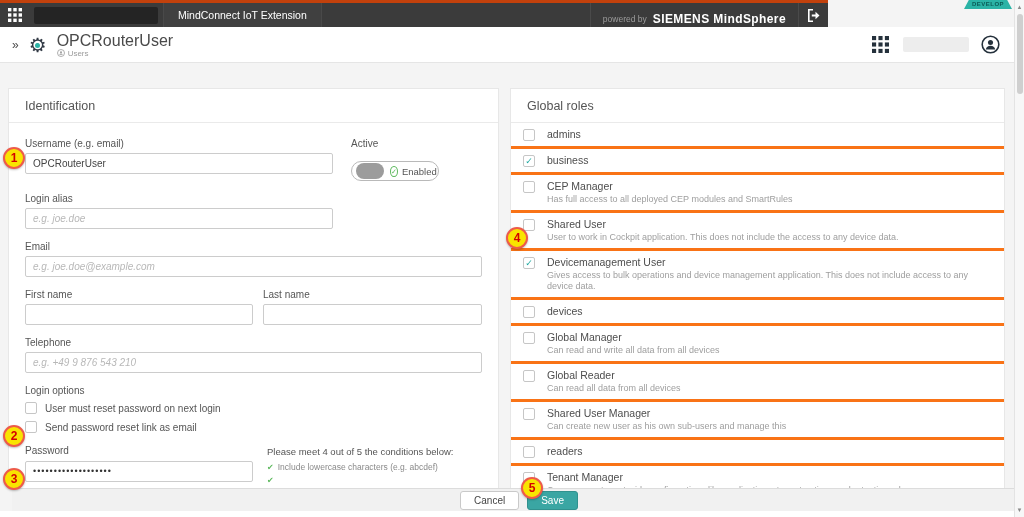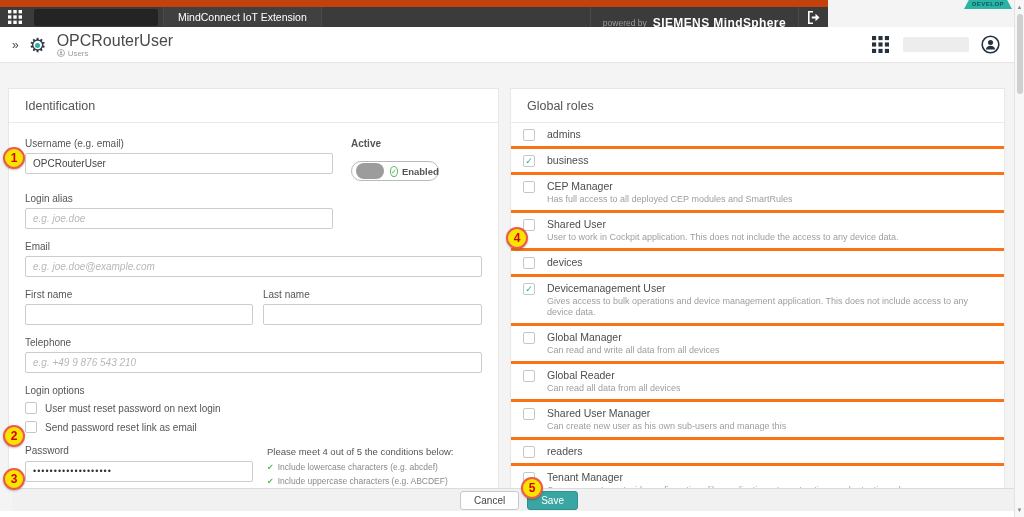--- a/index.html
+++ b/index.html
@@ -1,21 +1,21 @@
 <!DOCTYPE html>
 <html><head>
 <meta charset="utf-8">
 <style>
   * { margin:0; padding:0; box-sizing:border-box; }
   html,body { font-family:"Liberation Sans","DejaVu Sans",sans-serif; }
   body { width:1024px; height:517px; position:relative; overflow:hidden; background:#f4f4f4; }
 
   
   .topbar { position:absolute; left:0; top:0; width:828px; height:27px; background:#3b3b3b;
-            border-top:7px solid #c2410c; display:flex; align-items:stretch; }
+            border-top:3px solid #c2410c; display:flex; align-items:stretch; }
   .applauncher { width:30px; display:flex; align-items:center; justify-content:center; cursor:pointer; }
   .tenant-redacted { width:124px; height:17px; background:#242424; border-radius:2px; align-self:center; margin-left:4px; }
   .apptab { margin-left:5px; padding:0 14px; display:flex; align-items:center; color:#fff; font-size:10.5px;
             border-left:1px solid #494949; border-right:1px solid #494949; background:#404040; }
   .topspacer { flex:1; }
   .brandgroup { display:flex; align-items:center; gap:6px; padding:16px 12px; border-left:1px solid #4a4a4a; }
   .poweredby { color:#9c9c9c; font-size:8.5px; }
   .brand { color:#fff; font-size:12px; font-weight:bold; letter-spacing:.4px; }
   .logoutbtn { width:30px; display:flex; align-items:center; justify-content:center; border-left:1px solid #4a4a4a; cursor:pointer; }
   .develop { position:absolute; top:0; right:12px; width:48px; height:9px; background:#2bb3a6; color:#0a5b56;
@@ -48,21 +48,21 @@
   
   .form-body { padding:15px 16px 0; }
   .field { margin-bottom:12px; }
   .flabel { display:block; font-size:10px; color:#555; margin-bottom:4px; }
   .txt { width:100%; height:21px; border:1px solid #ccc; border-radius:2px; padding:0 7px;
          font-size:10px; color:#444; font-family:inherit; background:#fff; }
   .txt::placeholder { color:#b8b8b8; font-style:italic; }
   .pw { font-size:9px; letter-spacing:1px; color:#333; }
   .row { display:flex; }
   .col-user { width:308px; }
-  .col-active { margin-left:18px;font-weight:bold; }
+  .col-active { margin-left:18px; }
   .toggle { width:88px; height:20px; border:1px solid #b9b9b9; border-radius:11px; background:#fff;
             display:flex; align-items:center; padding:4px; cursor:pointer;margin-top:12px; }
   .knob { width:28px; height:16px; border-radius:9px; background:#9c9c9c; flex:none; }
   .tglcheck { width:11px; height:11px; border:1px solid #5cb85c; border-radius:50%; color:#5cb85c;
               font-size:7px; line-height:9px; text-align:center; margin:0 4px 0 6px; }
   .tgltext { font-size:9.5px; color:#555; }
   .col-first { width:228px; margin-right:10px; }
   .col-last { flex:1; }
   .optlabel { font-size:10px; color:#555; margin-bottom:6px; }
   .chk-row { display:flex; align-items:center; margin-bottom:7px; cursor:pointer; }
@@ -245,21 +245,20 @@
         <input class="txt pw" type="text" value="•••••••••••••••••••" style="">
       </div>
       <div class="col-cond">
         <div class="cond-title">Please meet 4 out of 5 the conditions below:</div>
         <div class="cond-row">
             <span class="cond-check">✔</span>
             <span class="cond-text">Include lowercase characters (e.g. abcdef)</span>
           </div>
           <div class="cond-row">
             <span class="cond-check">✔</span>
-            <span class="cond-text">Include uppercase characters (e.g. ABCDEF)</span>
           </div>
           <div class="cond-row">
             <span class="cond-check">✔</span>
             <span class="cond-text">Include numbers (e.g. 123456)</span>
           </div>
           <div class="cond-row">
             <span class="cond-check">✔</span>
             <span class="cond-text">Include symbols (e.g. !@#$%^)</span>
           </div>
           <div class="cond-row">
@@ -296,32 +295,32 @@
           <div class="role-desc">Has full access to all deployed CEP modules and SmartRules</div>
         </div>
       </div>
       <div class="role-row">
         <span class="cb"></span>
         <div>
           <div class="role-name">Shared User</div>
           <div class="role-desc">User to work in Cockpit application. This does not include the access to any device data.</div>
         </div>
       </div>
-      <div class="role-row">
-        <span class="cb"></span>
-        <div>
-          <div class="role-name">devices</div>
-
-        </div>
-      </div>
       <div class="role-row checked">
         <span class="cb"></span>
         <div>
           <div class="role-name">Devicemanagement User</div>
           <div class="role-desc">Gives access to bulk operations and device management application. This does not include access to any device data.</div>
+        </div>
+      </div>
+      <div class="role-row">
+        <span class="cb"></span>
+        <div>
+          <div class="role-name">devices</div>
+
         </div>
       </div>
       <div class="role-row">
         <span class="cb"></span>
         <div>
           <div class="role-name">Global Manager</div>
           <div class="role-desc">Can read and write all data from all devices</div>
         </div>
       </div>
       <div class="role-row">

